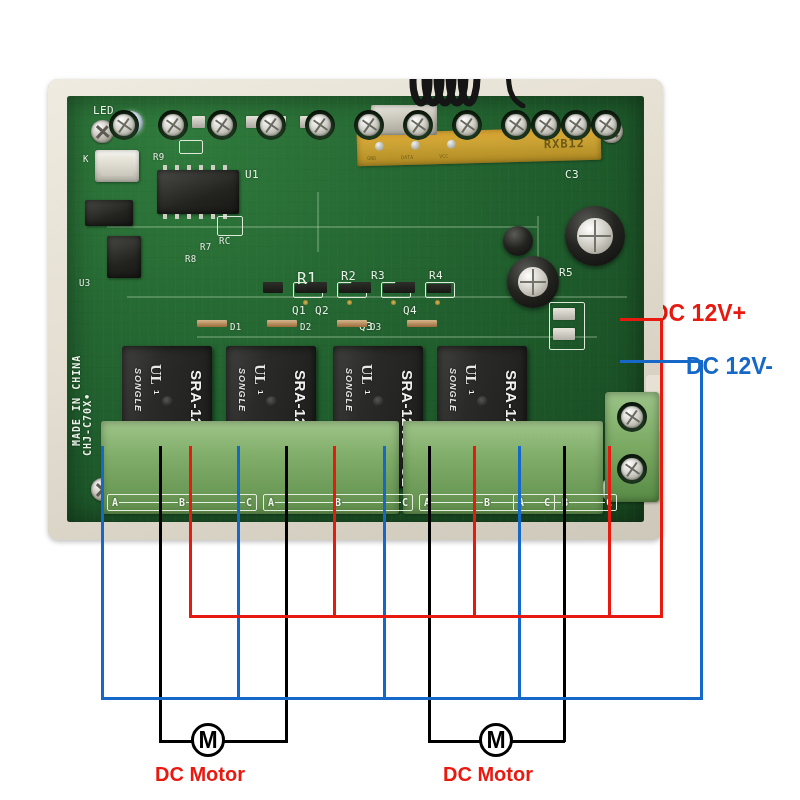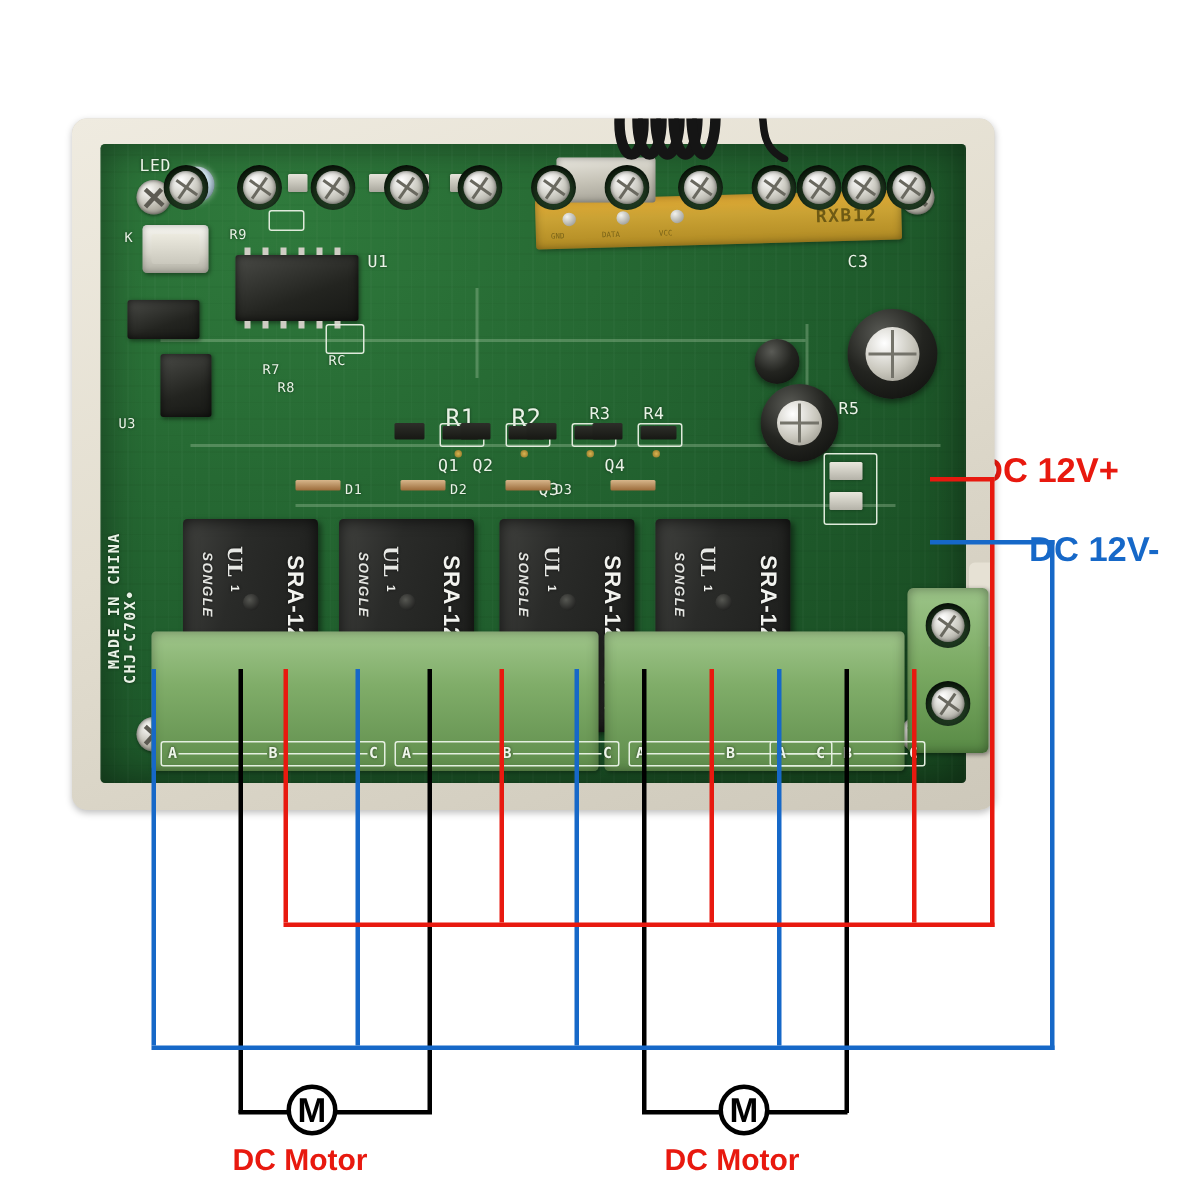--- a/index.html
+++ b/index.html
@@ -234,21 +234,21 @@
         <div class="lead" style="left:54px;top:44px;"></div>
           <div class="lead" style="left:66px;top:44px;"></div>
       </div>
       <div class="silk" style="left:178px;top:72px;font-size:11px;">U1</div>
       <div class="silk" style="left:86px;top:56px;">R9</div>
       <div class="silkbox" style="left:112px;top:44px;width:22px;height:12px;"></div>
 
       <div class="ic" style="left:18px;top:104px;width:48px;height:26px;"></div>
       <div class="ic" style="left:40px;top:140px;width:34px;height:42px;"></div>
       <div class="silk" style="left:12px;top:182px;">U3</div>
-      <div class="silk" style="left:108px;top:146px;">R7</div>
+      <div class="silk" style="left:133px;top:146px;">R7</div>
       <div class="silk" style="left:118px;top:158px;">R8</div>
       <div class="silk" style="left:152px;top:140px;">RC</div>
       <div class="silkbox" style="left:150px;top:120px;width:24px;height:18px;"></div>
 
       <div id="rf">
         <div class="pad" style="left:18px;"></div>
         <div class="pad" style="left:54px;"></div>
         <div class="pad" style="left:90px;"></div>
         <div class="ptxt" style="left:10px;">GND</div>
         <div class="ptxt" style="left:44px;">DATA</div>
@@ -261,22 +261,22 @@
           <ellipse cx="18" cy="44" rx="8" ry="21"></ellipse>
           <ellipse cx="30" cy="42" rx="8" ry="23"></ellipse>
           <ellipse cx="42" cy="40" rx="8" ry="25"></ellipse>
           <ellipse cx="54" cy="39" rx="8" ry="26"></ellipse>
           <ellipse cx="66" cy="39" rx="8" ry="26"></ellipse>
         </g>
         <path d="M72 22 C 92 8, 104 20, 106 46 C 107 58, 112 64, 120 68" fill="none" stroke="#151515" stroke-width="5" stroke-linecap="round"></path>
       </svg>
 
       <div class="silk" style="left:230px;top:173px;font-size:16px;">R1</div>
-      <div class="silk" style="left:274px;top:173px;font-size:16px;">R2</div>
-      <div class="silk" style="left:326px;top:173px;font-size:11px;">R3</div>
+      <div class="silk" style="left:274px;top:173px;font-size:12px;">R2</div>
+      <div class="silk" style="left:304px;top:173px;font-size:11px;">R3</div>
       <div class="silk" style="left:362px;top:173px;font-size:11px;">R4</div>
       <div class="res" style="left:228px;top:188px;width:24px;"></div>
       <div class="res" style="left:272px;top:188px;width:24px;"></div>
       <div class="res" style="left:316px;top:188px;width:24px;"></div>
       <div class="res" style="left:360px;top:188px;width:24px;"></div>
       <div class="silkbox" style="left:226px;top:186px;width:28px;height:14px;"></div>
       <div class="silkbox" style="left:270px;top:186px;width:28px;height:14px;"></div>
       <div class="silkbox" style="left:314px;top:186px;width:28px;height:14px;"></div>
       <div class="silkbox" style="left:358px;top:186px;width:28px;height:14px;"></div>
       <div class="silk" style="left:204px;top:208px;font-size:11px;margin-left:21px;">Q1</div>

